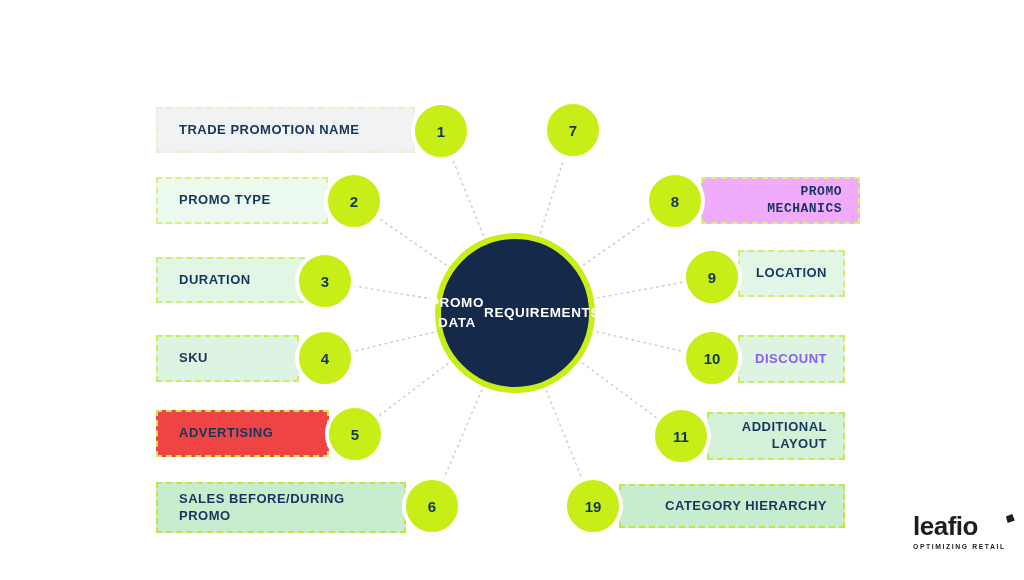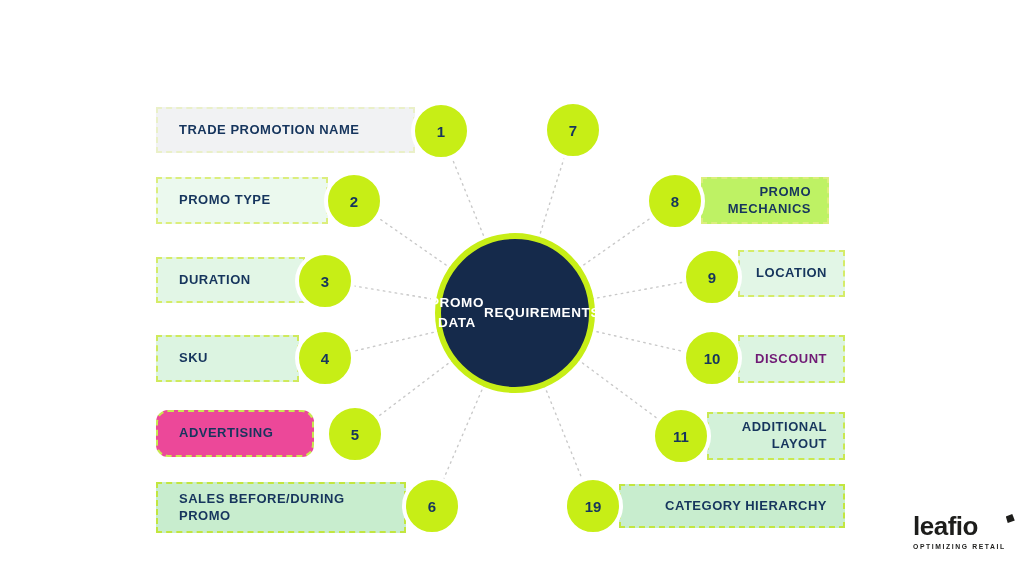--- a/index.html
+++ b/index.html
@@ -66,35 +66,35 @@
   </div>
   <div class="bar left" style="left: 156px; top: 177px; width: 172px; height: 47px; background: rgb(235, 249, 238); border-color: rgb(220, 238, 125);">
     <span class="bar-label" style="color: rgb(22, 53, 93);">PROMO TYPE</span>
   </div>
   <div class="bar left" style="left: 156px; top: 257px; width: 149px; height: 46px; background: rgb(226, 246, 230); border-color: rgb(213, 236, 104);">
     <span class="bar-label" style="color: rgb(22, 53, 93);">DURATION</span>
   </div>
   <div class="bar left" style="left: 156px; top: 335px; width: 143px; height: 47px; background: rgb(220, 244, 225); border-color: rgb(207, 234, 92); text-align: center;">
     <span class="bar-label" style="color: rgb(22, 53, 93);">SKU</span>
   </div>
-  <div class="bar left" style="left: 156px; top: 410px; width: 158px; height: 47px; background: #ec4899; border-color: rgb(201, 232, 80); border-radius: 12px;">
+  <div class="bar left" style="left: 156px; top: 410px; width: 173px; height: 47px; background: #ef4444; border-color: rgb(201, 232, 80);">
     <span class="bar-label" style="color: rgb(22, 53, 93);">ADVERTISING</span>
   </div>
   <div class="bar left" style="left: 156px; top: 482px; width: 250px; height: 51px; background: rgb(200, 237, 206); border-color: rgb(194, 230, 63);">
     <span class="bar-label" style="color: rgb(22, 53, 93);">SALES BEFORE/DURING PROMO</span>
   </div>
 
-  <div class="bar right" style="left: 701px; top: 177px; width: 128px; height: 47px; background: #bef264; border-color: rgb(220, 238, 125);">
+  <div class="bar right" style="left: 701px; top: 177px; width: 159px; height: 47px; background: #f0abfc; border-color: rgb(220, 238, 125); font-family: Liberation Mono, monospace;">
     <span class="bar-label" style="color: rgb(22, 53, 93);">PROMO MECHANICS</span>
   </div>
   <div class="bar right" style="left: 738px; top: 250px; width: 107px; height: 47px; background: rgb(226, 246, 230); border-color: rgb(213, 236, 104);">
     <span class="bar-label" style="color: rgb(22, 53, 93);">LOCATION</span>
   </div>
   <div class="bar right" style="left: 738px; top: 335px; width: 107px; height: 48px; background: rgb(220, 244, 225); border-color: rgb(207, 234, 92);">
-    <span class="bar-label" style="color: #701a75;">DISCOUNT</span>
+    <span class="bar-label" style="color: #8b5cf6;">DISCOUNT</span>
   </div>
   <div class="bar right" style="left: 707px; top: 412px; width: 138px; height: 48px; background: rgb(211, 241, 217); border-color: rgb(201, 232, 80);">
     <span class="bar-label" style="color: rgb(22, 53, 93);">ADDITIONAL LAYOUT</span>
   </div>
   <div class="bar right" style="left: 619px; top: 484px; width: 226px; height: 44px; background: rgb(200, 237, 206); border-color: rgb(194, 230, 63);">
     <span class="bar-label" style="color: rgb(22, 53, 93);">CATEGORY HIERARCHY</span>
   </div>
 
   <div class="num-circle" style="left: 411px; top: 101px; background: rgb(199, 238, 22);">
     <span style="color: rgb(22, 53, 93);">1</span>

